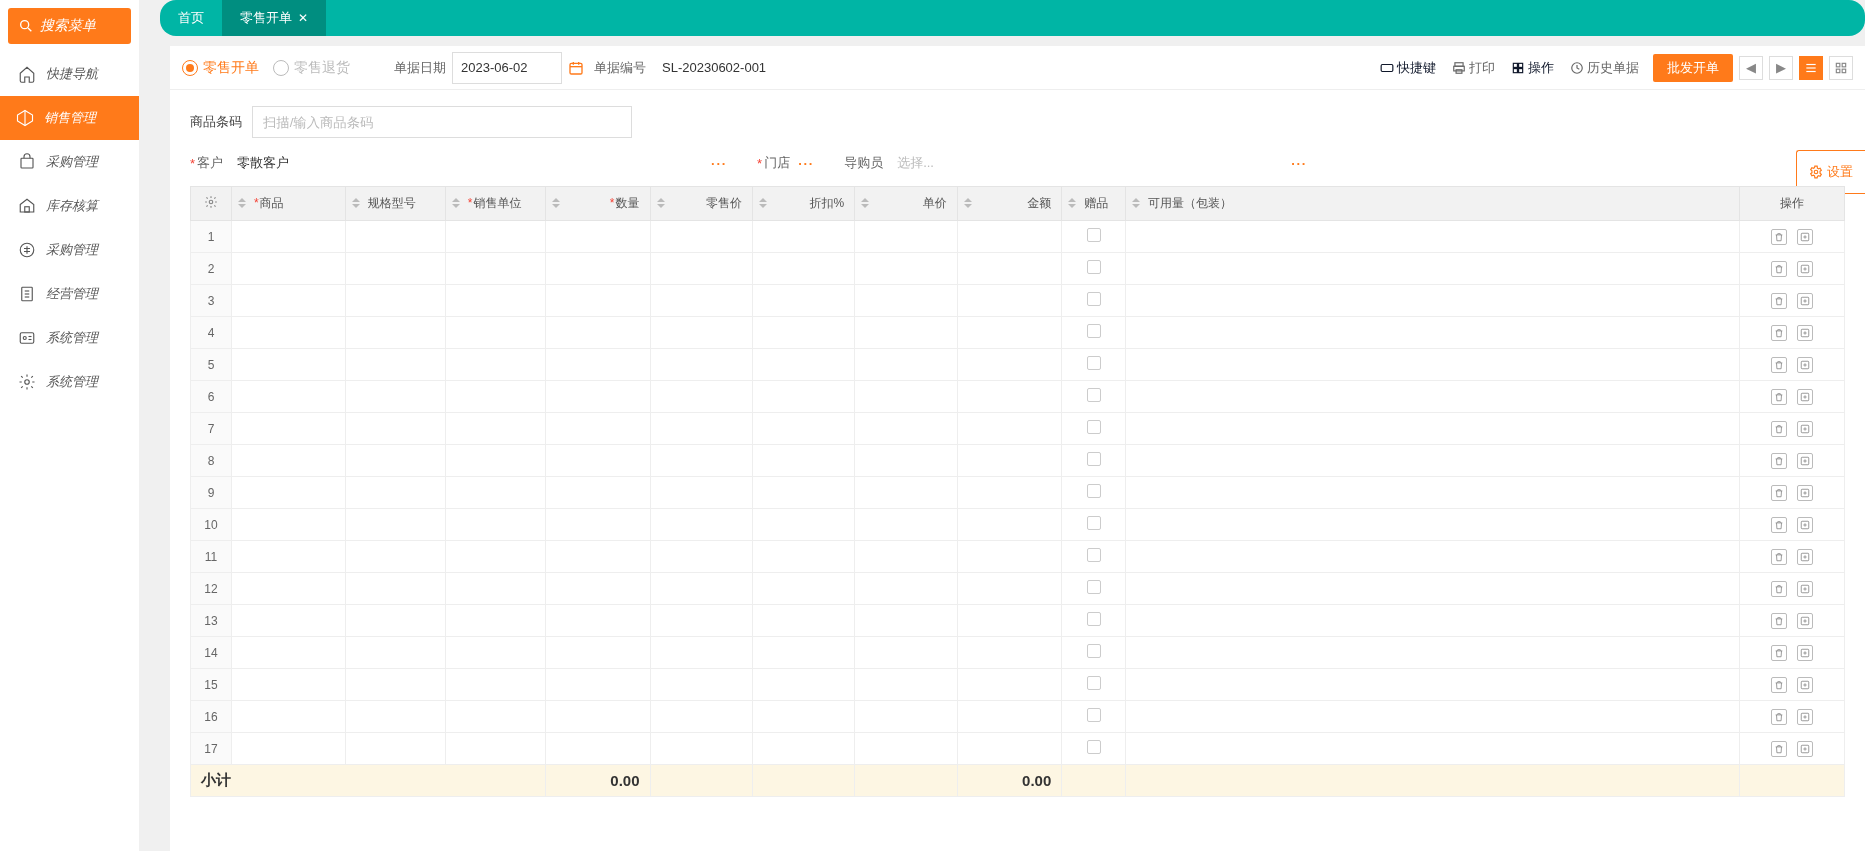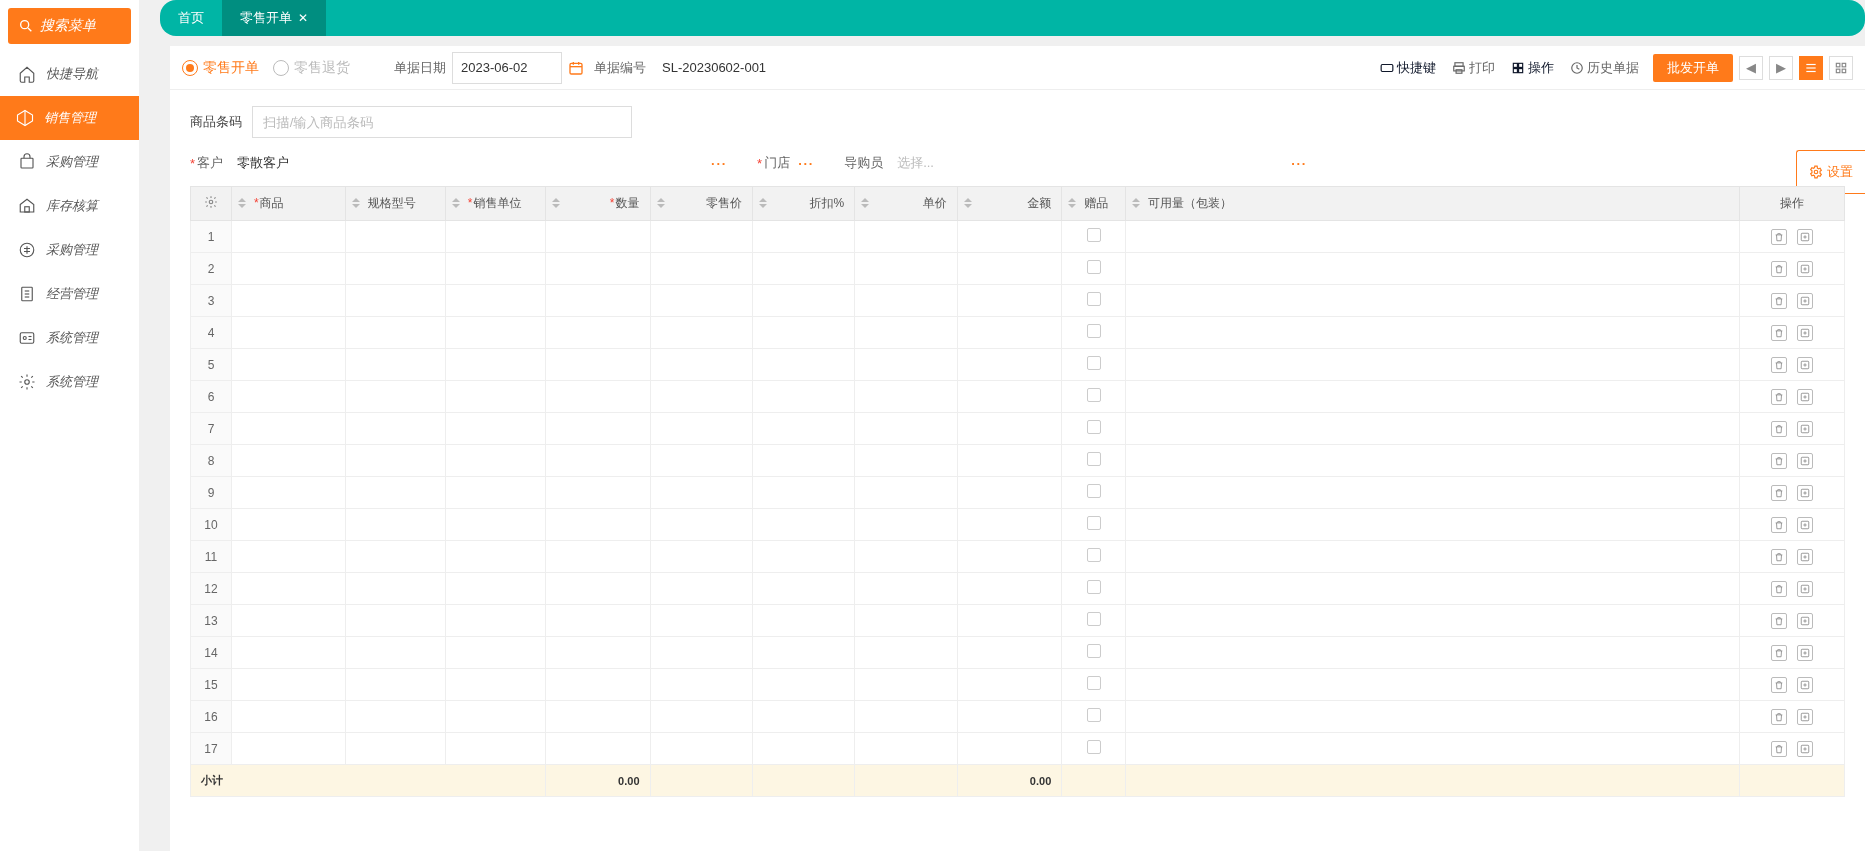--- a/index.html
+++ b/index.html
@@ -70,21 +70,21 @@
 .thead th.txt-r { text-align:right; padding-right:10px; }
 .thead th.txt-c { text-align:center; }
 .req::before { content:"*"; color:#f44336; margin-right:1px; }
 tbody td { height:32px; border:1px solid #eee; text-align:center; font-size:12px; color:#666; }
 tbody td.idx { background:#fafafa; }
 .chk { width:14px; height:14px; border:1px solid #ccc; border-radius:2px; display:inline-block; background:#fff; }
 .row-act { display:inline-flex; gap:10px; justify-content:center; }
 .row-act span { width:16px; height:16px; border:1px solid #bbb; border-radius:2px; display:inline-flex; align-items:center; justify-content:center; cursor:pointer; color:#888; font-size:11px; }
 
 .tfoot { background:#fdf6e3; }
-.tfoot td { height:32px; border:1px solid #eee; font-size:11px; font-weight:bold; }
+.tfoot td { height:32px; border:1px solid #eee; font-size:15px; font-weight:bold; }
 .tfoot .r { text-align:right; padding-right:10px; }
 .tfoot .l { text-align:left; padding-left:10px; }
 
 .col-gear{width:36px;} .col-prod{width:100px;} .col-spec{width:88px;} .col-unit{width:88px;}
 .col-qty{width:92px;} .col-retail{width:90px;} .col-disc{width:90px;} .col-price{width:90px;}
 .col-amount{width:92px;} .col-gift{width:56px;} .col-avail{width:540px;} .col-ops{width:92px;}
 
 </style>
 </head>
 <body>

